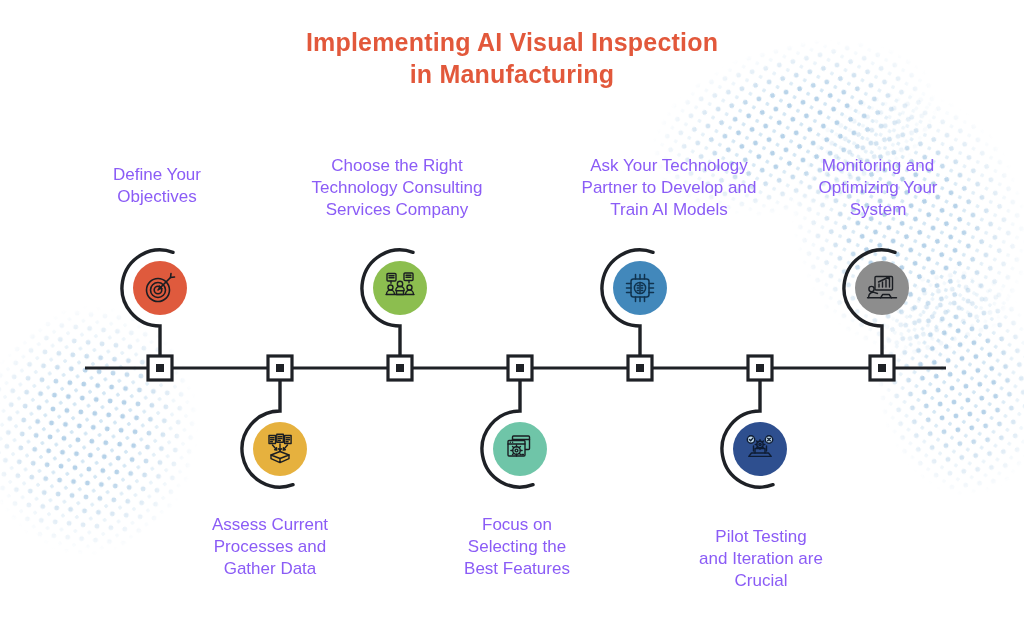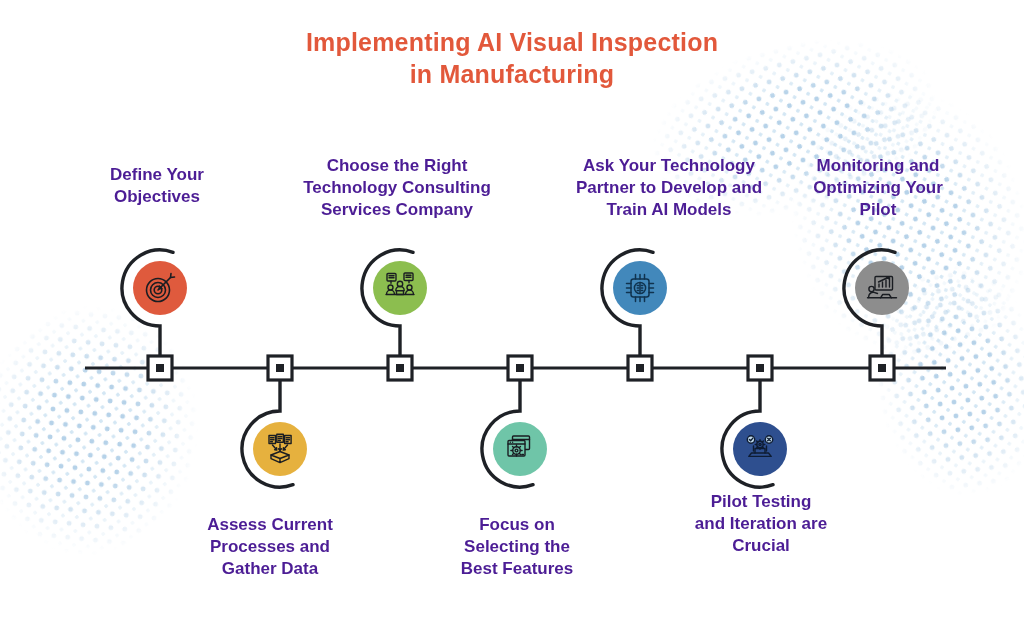--- a/index.html
+++ b/index.html
@@ -8,21 +8,21 @@
     font-family:"Liberation Sans",sans-serif;
     padding-left:44px;
   }
   .title{
     position:absolute;left:0;top:26px;width:1024px;text-align:center;
     font-size:25px;line-height:32px;font-weight:bold;color:#E2583B;
     white-space:pre-line;letter-spacing:0.2px;
   }
   .lbl{
     position:absolute;width:250px;text-align:center;
-    font-size:17px;line-height:22px;font-weight:bold;color:#4c1d95;
+    font-size:17px;line-height:22px;font-weight:normal;color:#8b5cf6;
     white-space:pre-line;
   }
   .hook{position:absolute;}
   .dotfield{
     position:absolute;pointer-events:none;
     background-image:
       radial-gradient(circle, rgba(122,173,214,0.55) 2.1px, transparent 2.8px),
       radial-gradient(circle, rgba(150,196,228,0.42) 1.5px, transparent 2.1px);
     background-size:14px 14px,14px 14px;
     background-position:0 0,7px 7px;
@@ -195,20 +195,20 @@
 Gather Data</div>
   <div class="lbl" style="left:272px;top:155px;">Choose the Right
 Technology Consulting
 Services Company</div>
   <div class="lbl" style="left:392px;top:514px;">Focus on
 Selecting the
 Best Features</div>
   <div class="lbl" style="left:544px;top:155px;">Ask Your Technology
 Partner to Develop and
 Train AI Models</div>
-  <div class="lbl" style="left:636px;top:491px;">Pilot Testing
+  <div class="lbl" style="left:636px;top:526px;">Pilot Testing
 and Iteration are
 Crucial</div>
   <div class="lbl" style="left:753px;top:155px;">Monitoring and
 Optimizing Your
-Pilot</div>
+System</div>
 
 </div>
 
 </body></html>

